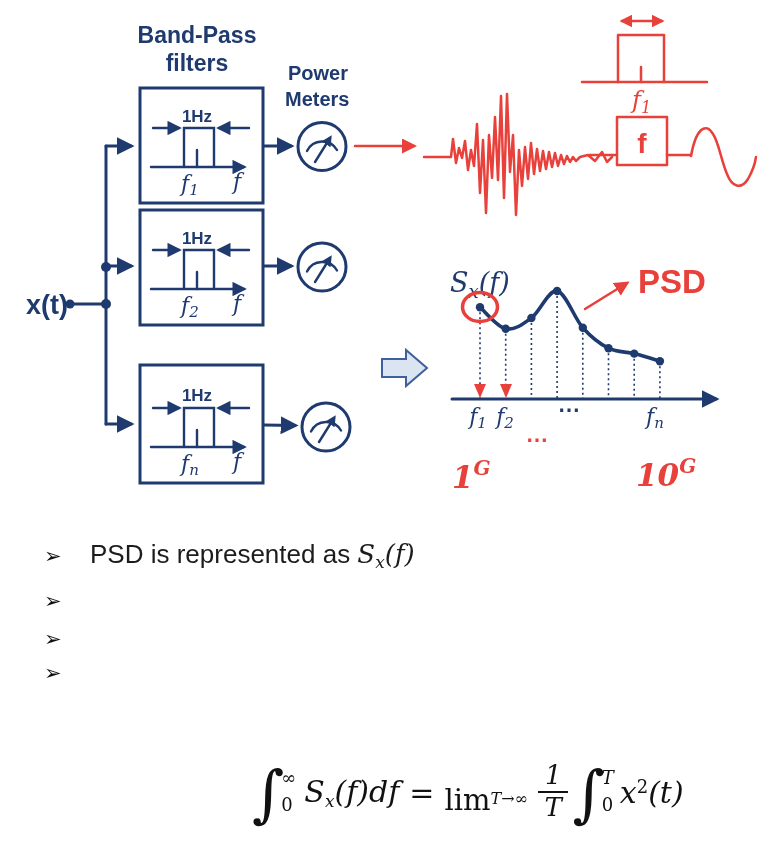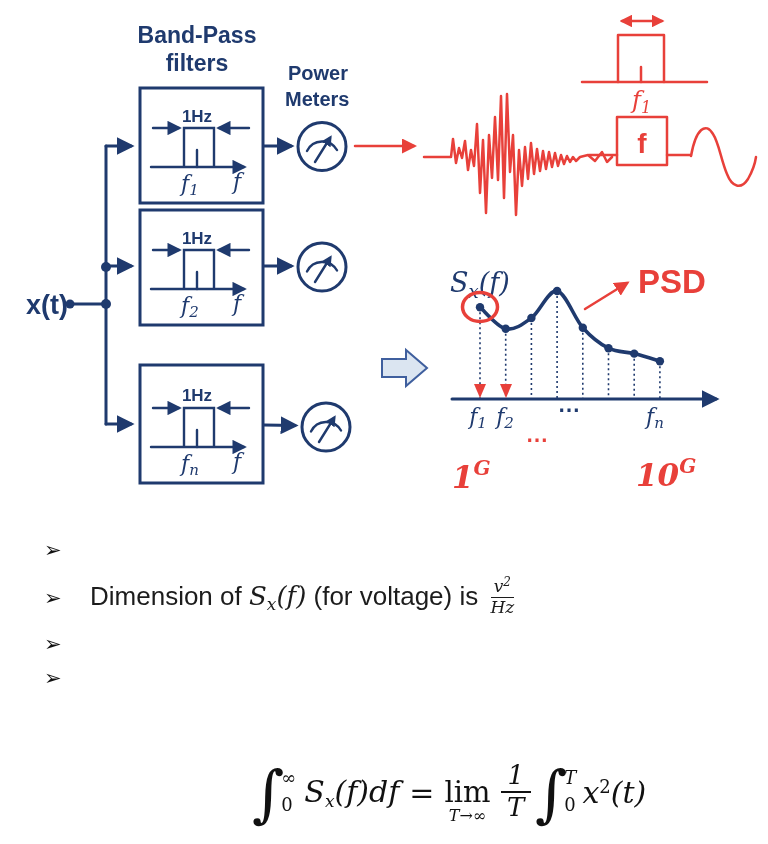--- a/index.html
+++ b/index.html
@@ -56,21 +56,21 @@
 
   
   .equation{position:absolute;left:252px;top:742px;height:100px;display:flex;
             align-items:center;font-family:"DejaVu Serif",serif;color:#111;font-size:30px;}
   .intwrap{display:inline-flex;align-items:stretch;}
   .intsign{font-size:62px;line-height:0.95;transform:translateY(2px);}
   .intlims{display:flex;flex-direction:column;justify-content:space-between;
            font-size:18px;padding:4px 0 6px;margin-left:-3px;}
   .it{font-style:italic;}
   .eq{margin:0 10px;font-size:30px;}
-  .limwrap{display:inline-flex;flex-direction:column;align-items:center;margin:0 6px 0 0;transform:translateY(8px);}
+  .limwrap{display:inline-flex;flex-direction:row;align-items:center;margin:0 6px 0 0;transform:translateY(8px);}
   .limtext{font-size:29px;}
   .limsub{font-size:16px;font-style:italic;margin-top:-3px;}
   .efrac{display:inline-flex;flex-direction:column;align-items:center;font-size:26px;
          line-height:1.15;margin:0 4px;font-style:italic;}
   .efrac .n{border-bottom:2px solid #111;padding:0 7px;}
   .esup{font-size:18px;vertical-align:10px;}
 </style>
 </head>
 <body>
 
@@ -232,27 +232,24 @@
     <text class="t-giga" x="636" y="486"><tspan>10</tspan><tspan class="t-giga-sm" dy="-13">G</tspan></text>
 
     <line class="rline" x1="585" y1="309" x2="627" y2="283" marker-end="url(#aR)"></line>
     <text class="t-psd" x="638" y="293">PSD</text>
   </g>
 </svg>
 
 <div class="bullets">
   <div class="bullet b1">
     <span class="marker">➢</span>
+    <span class="btext"><span>PSD is represented as </span><span class="m">S</span><span class="msub">x</span><span class="m">(f)</span></span>
   </div>
   <div class="bullet b2">
     <span class="marker">➢</span>
-    <span class="btext"><span>Dimension of </span><span class="m">S</span><span class="msub">x</span><span class="m">(f)</span><span> (for voltage) is </span><span class="frac">
-            <span class="num"><span class="m">v</span><span class="fsup">2</span></span>
-            <span class="den m">Hz</span>
-          </span></span>
   </div>
   <div class="bullet b3">
     <span class="marker">➢</span>
   </div>
   <div class="bullet b4">
     <span class="marker">➢</span>
   </div>
 </div>
 
 <div class="equation">

